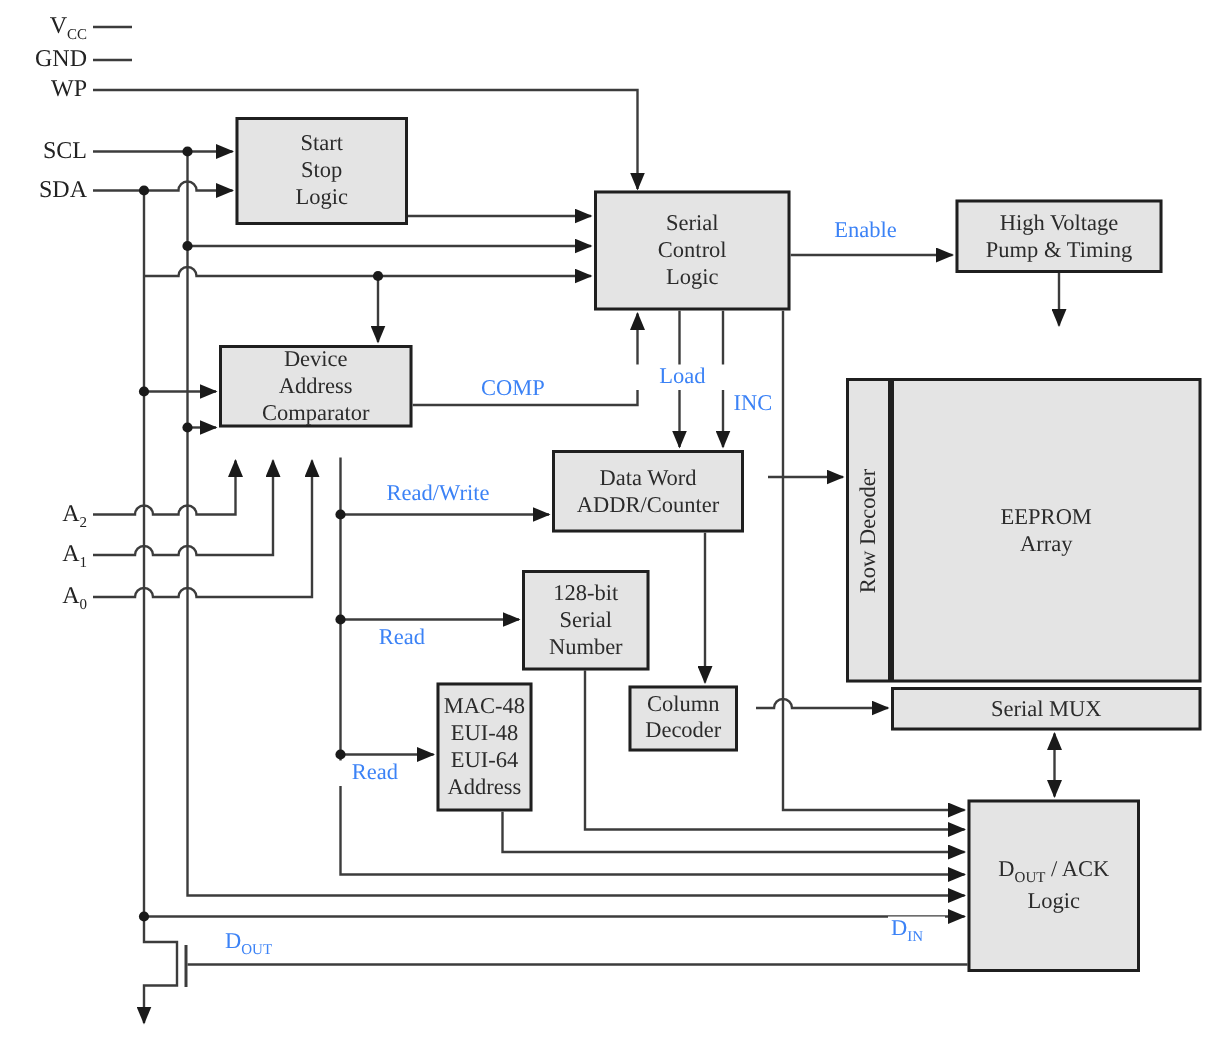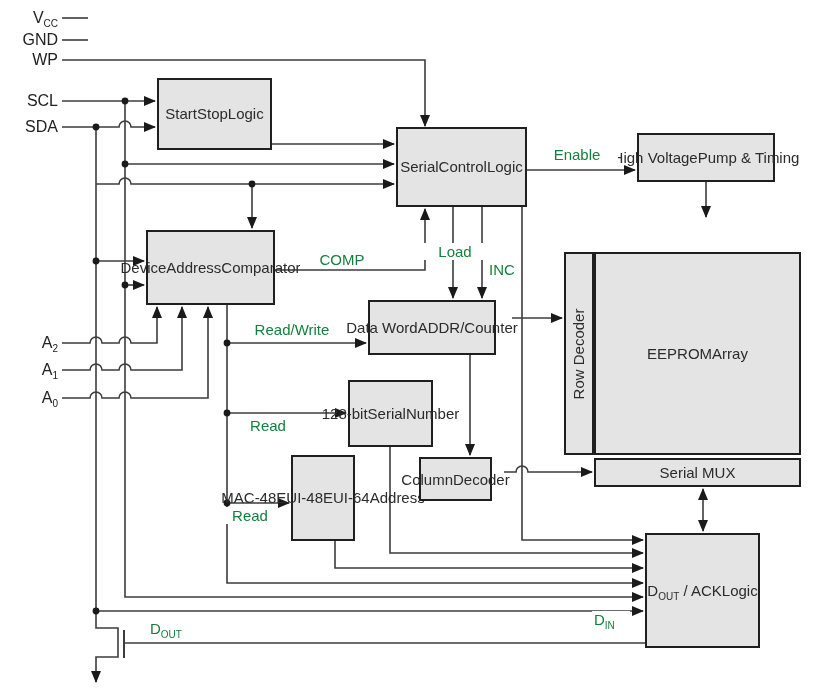--- a/index.html
+++ b/index.html
@@ -1,30 +1,30 @@
 <!DOCTYPE html>
 <html><head>
 <meta charset="utf-8">
 <style>
   html,body{margin:0;padding:0;background:#ffffff;}
   .canvas{
     position:relative;width:819px;height:693px;background:#ffffff;
-    font-family:Liberation Sans, sans-serif;color:#2b2b2b;overflow:hidden;
+    font-family:Liberation Serif, serif;color:#2b2b2b;overflow:hidden;
   }
   .wires{position:absolute;left:0;top:0;}
   .block{
     position:absolute;box-sizing:border-box;
     background:#e4e4e4;border:2px solid #1f1f1f;
-    display:flex;flex-direction:row;align-items:center;justify-content:center;
+    display:flex;flex-direction:column;align-items:center;justify-content:center;
     text-align:center;font-size:15px;line-height:18px;color:#2b2b2b;
   }
   .bl{white-space:nowrap;}
   .vtext{transform:rotate(-90deg);white-space:nowrap;}
   .label{
-    position:absolute;font-size:15px;color:#15803d;background:#ffffff;
+    position:absolute;font-size:15px;color:#3b82f6;background:#ffffff;
     padding:0 2px;white-space:nowrap;
   }
   .center{text-align:center;}
   .pin{
     position:absolute;left:0;width:58px;text-align:right;
     font-size:16px;color:#222222;white-space:nowrap;
   }
   sub{font-size:10px;line-height:0;}
 </style>
 </head>
@@ -125,21 +125,21 @@
 
   <div class="block" style="left:594px;top:458px;width:207px;height:29px">
     <div class="bl">Serial MUX</div>
   </div>
 
   <div class="block" style="left:594px;top:252px;width:207px;height:203px">
     <div class="bl">EEPROM</div>
     <div class="bl">Array</div>
   </div>
 
-  <div class="block" style="left:146px;top:230px;width:129px;height:75px">
+  <div class="block" style="left:146px;top:230px;width:129px;height:55px">
     <div class="bl">Device</div>
     <div class="bl">Address</div>
     <div class="bl">Comparator</div>
   </div>
 
   <div class="block" style="left:368px;top:300px;width:128px;height:55px">
     <div class="bl">Data Word</div>
     <div class="bl">ADDR/Counter</div>
   </div>
 

